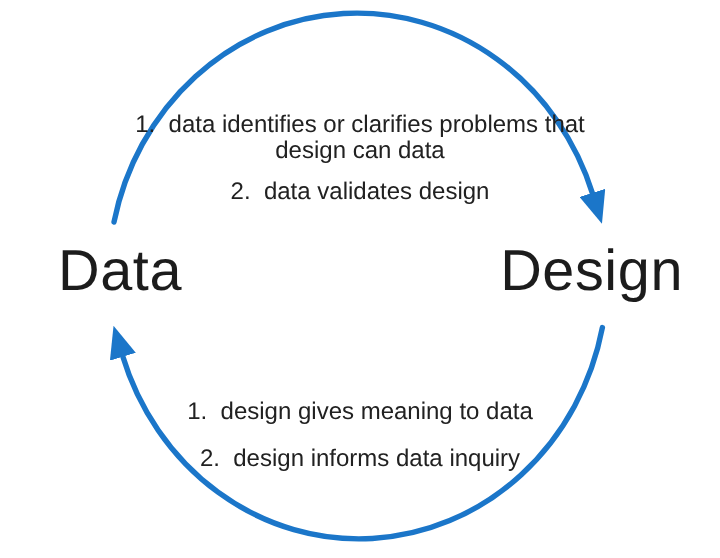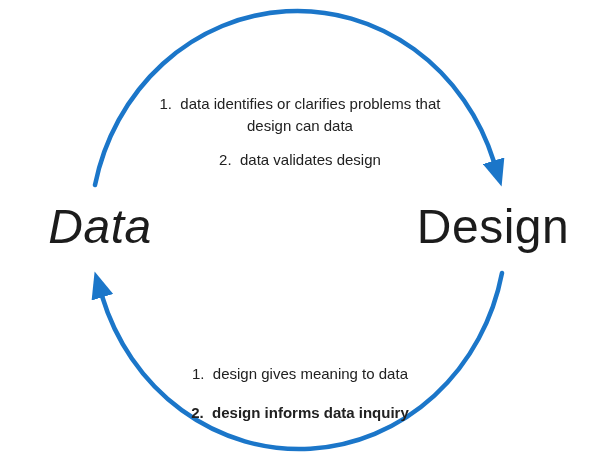--- a/index.html
+++ b/index.html
@@ -28,35 +28,35 @@
   .label {
     position: absolute;
     font-size: 48px;
     line-height: 48px;
     font-weight: 400;
     letter-spacing: 0.5px;
     color: #1c1c1c;
     text-align: center;
     white-space: nowrap;
   }
-  .label-left  { left: 30px;  top: 203px; width: 140px; font-style: italic; }
+  .label-left  { left: 30px;  top: 203px; width: 140px; }
   .label-right { left: 413px; top: 203px; width: 160px; }
   .notes {
     position: absolute;
     left: 0;
     right: 0;
     text-align: center;
-    font-size: 15px;
+    font-size: 20px;
     line-height: 22px;
     color: #212121;
   }
   .notes-top    { top: 93px; }
-  .notes-bottom { top: 332px; margin-top: 31px; }
+  .notes-bottom { top: 332px; }
   .note-gap { margin-top: 12px; }
-  .note-gap-lg { margin-top: 17px; font-weight: bold; }
+  .note-gap-lg { margin-top: 17px; }
 </style>
 </head>
 <body>
 
 <div class="stage">
 
   <svg width="600" height="465" viewBox="0 0 600 465">
     <defs>
       <marker id="arrowhead" viewBox="0 0 6 5" refX="0.3" refY="2.5" markerWidth="6" markerHeight="5" orient="auto">
         <path d="M 0 0 L 6 2.5 L 0 5 Z" fill="#1b76c9"></path>

